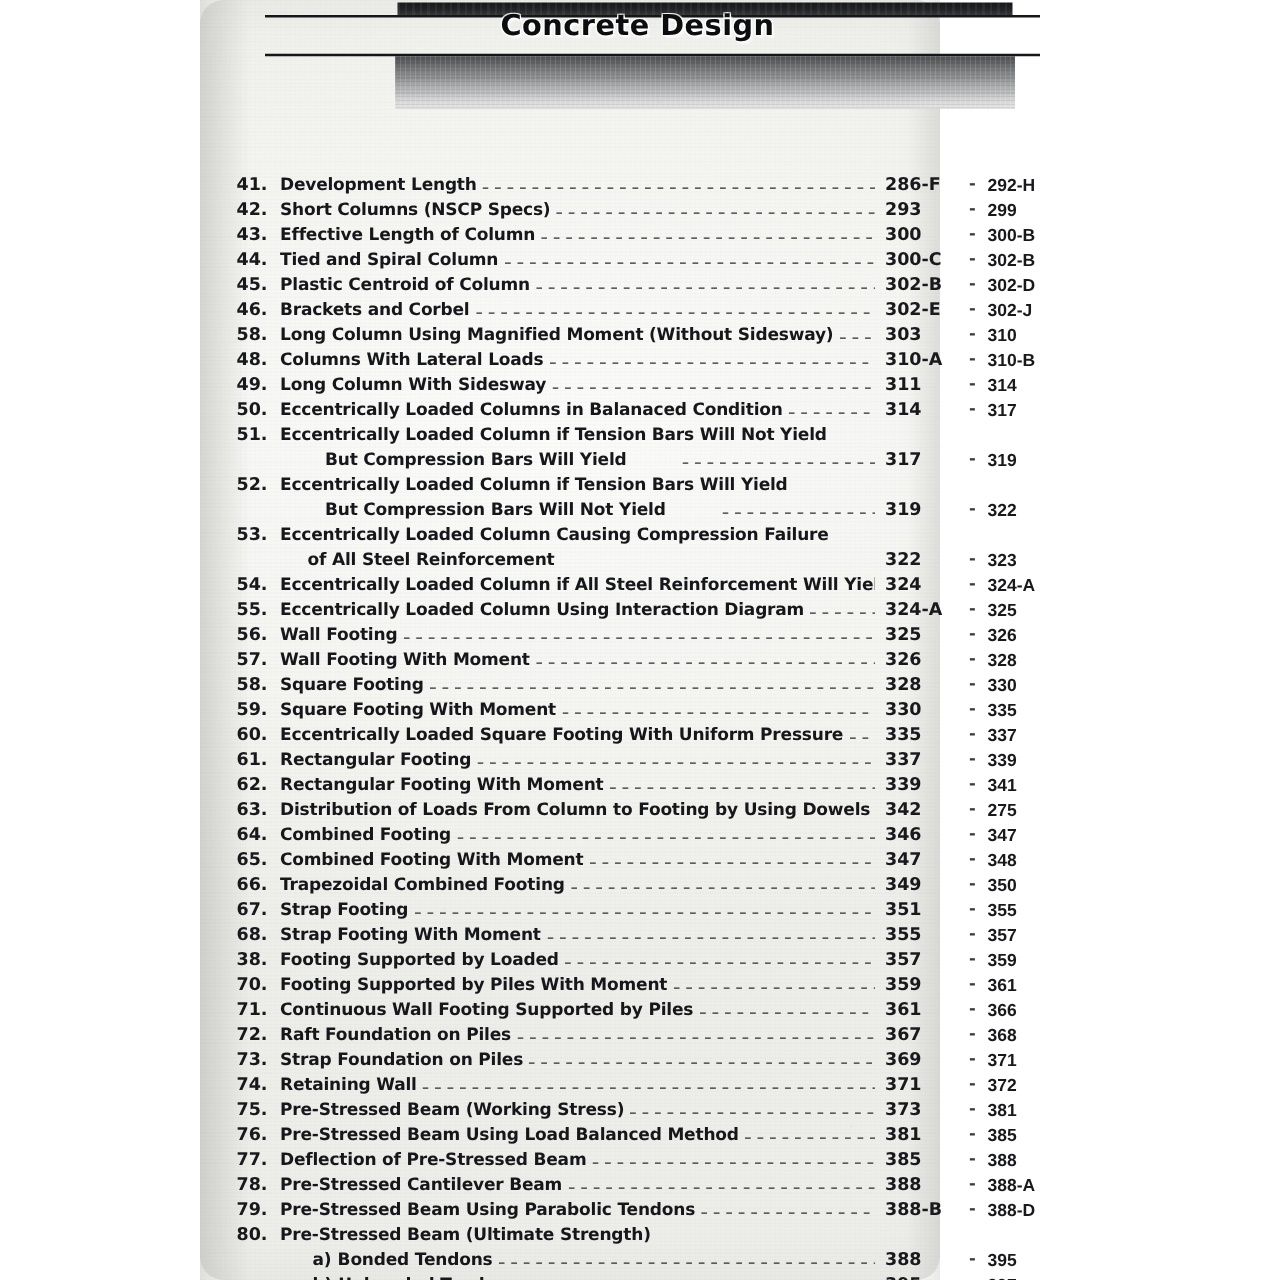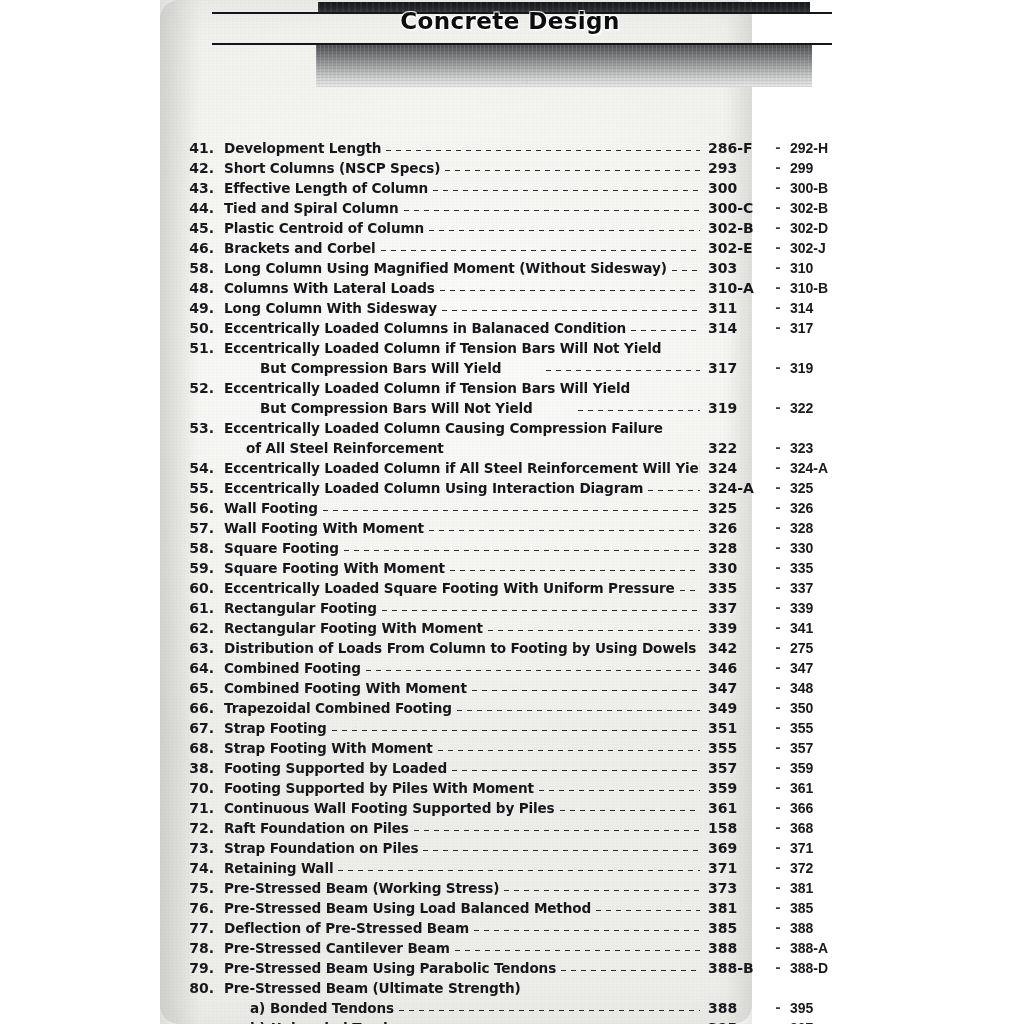--- a/index.html
+++ b/index.html
@@ -605,21 +605,21 @@
           <div class="pstart">361</div>
           <div class="pdash">-</div>
           <div class="pend">366</div>
         </div>
         <div class="row">
           <div class="num">72.</div>
           <div class="titlewrap">
             <span class="ttext">Raft Foundation on Piles</span>
             <span class="leader"></span>
           </div>
-          <div class="pstart">158</div>
+          <div class="pstart">367</div>
           <div class="pdash">-</div>
           <div class="pend">368</div>
         </div>
         <div class="row">
           <div class="num">73.</div>
           <div class="titlewrap">
             <span class="ttext">Strap Foundation on Piles</span>
             <span class="leader"></span>
           </div>
           <div class="pstart">369</div>

